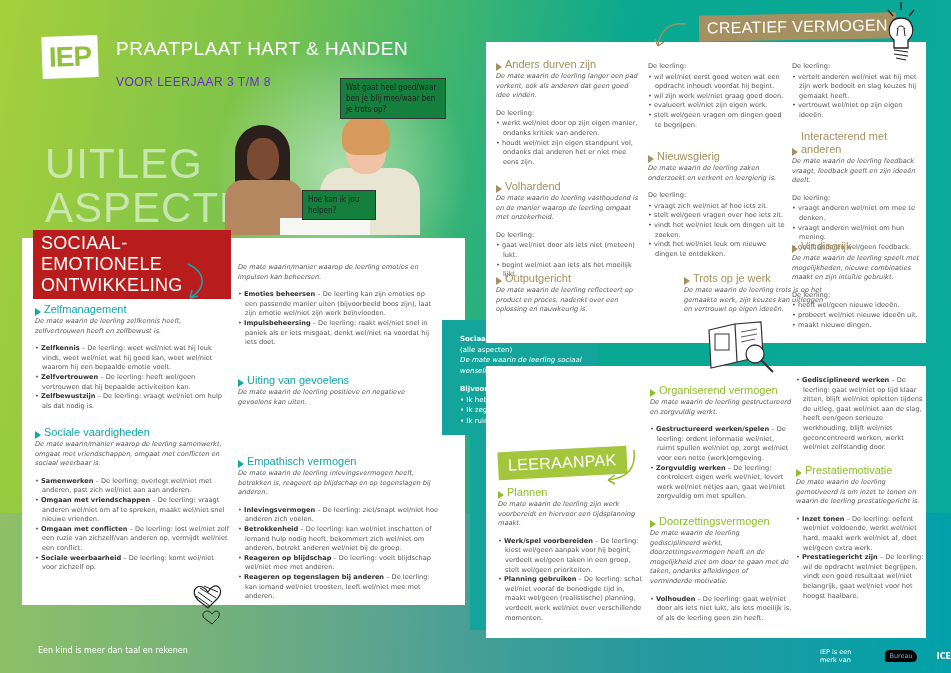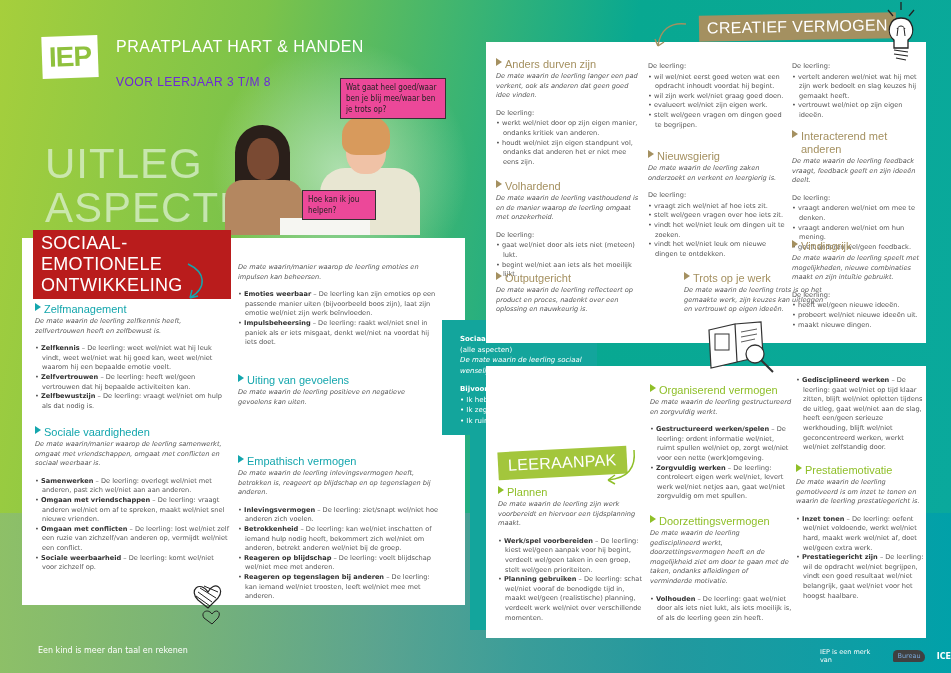--- a/index.html
+++ b/index.html
@@ -6,60 +6,60 @@
 html,body{width:951px;height:673px;overflow:hidden}
 body{font-family:"DejaVu Sans",sans-serif;position:relative;
 background:linear-gradient(100deg,#a6cf3c 0%,#7cc34a 25%,#2fb17a 48%,#08a891 60%,#0aa99d 100%);}
 .bottomwash{position:absolute;left:0;right:0;bottom:0;height:160px;
 background:linear-gradient(90deg,rgba(140,190,110,.85) 0%,rgba(100,160,150,.8) 40%,rgba(40,150,160,.85) 70%,rgba(0,160,170,.9) 100%);}
 .glow{position:absolute;left:210px;top:40px;width:260px;height:260px;border-radius:50%;
 background:radial-gradient(circle,rgba(200,235,200,.75) 0%,rgba(200,235,200,0) 70%);}
 .logo{position:absolute;left:42px;top:36px;width:56px;height:42px;background:#fff;
 display:flex;align-items:center;justify-content:center;transform:rotate(-2deg)}
 .logo span{font-family:"Liberation Sans",sans-serif;font-weight:bold;font-size:28px;color:#8fc13d;letter-spacing:-1px}
-.title{position:absolute;left:116px;top:38px;color:#fff;font-family:"Liberation Sans",sans-serif;font-size:16px;letter-spacing:.5px}
+.title{position:absolute;left:116px;top:38px;color:#fff;font-family:"Liberation Sans",sans-serif;font-size:19px;letter-spacing:.5px}
 .subtitle{position:absolute;left:116px;top:75px;color:#6d28d9;font-family:"Liberation Sans",sans-serif;font-size:12px;letter-spacing:.5px}
 .bigtitle{position:absolute;left:45px;top:142px;color:rgba(220,240,210,.75);font-family:"Liberation Sans",sans-serif;font-size:42px;line-height:44px;letter-spacing:1px}
 .photo{position:absolute;left:220px;top:110px;width:220px;height:125px;overflow:hidden}
 .girl-hair{position:absolute;left:15px;top:15px;width:55px;height:110px;background:#2a1f1a;border-radius:28px 28px 6px 6px}
 .girl-face{position:absolute;left:27px;top:28px;width:32px;height:42px;background:#7a4a33;border-radius:45%}
 .girl-body{position:absolute;left:5px;top:70px;width:78px;height:60px;background:#b48760;border-radius:18px 18px 0 0}
 .woman-hair{position:absolute;left:122px;top:5px;width:48px;height:40px;background:#d89a5c;border-radius:50% 50% 30% 30%}
 .woman-face{position:absolute;left:126px;top:18px;width:40px;height:46px;background:#f0c2a6;border-radius:45%}
 .woman-body{position:absolute;left:100px;top:58px;width:100px;height:70px;background:#e8e6d2;border-radius:25px 25px 0 0}
 .book-prop{position:absolute;left:60px;top:108px;width:90px;height:20px;background:#f6f6f2}
-.bubble{position:absolute;background:#ec4899;border:1.5px solid #333;font-size:8px;line-height:11px;color:#222;padding:3px 5px;font-family:"DejaVu Sans Condensed","DejaVu Sans",sans-serif}
+.bubble{position:absolute;background:#15803d;border:1.5px solid #333;font-size:8px;line-height:11px;color:#222;padding:3px 5px;font-family:"DejaVu Sans Condensed","DejaVu Sans",sans-serif}
 .bubble1{left:340px;top:78px;width:106px}
 .bubble2{left:302px;top:190px;width:74px}
 .panel{position:absolute;background:#fff}
 .p-left{left:22px;top:238px;width:443px;height:297px}
 .p-left2{left:22px;top:535px;width:443px;height:70px}
 .p-creatief{left:486px;top:42px;width:440px;height:301px}
 .p-leer{left:486px;top:366px;width:440px;height:272px}
 .tag{position:absolute;color:#fff;font-family:"Liberation Sans",sans-serif;letter-spacing:.3px}
 .tag-se{left:33px;top:230px;background:#b91c1c;font-size:18px;line-height:21px;padding:3px 8px;width:198px}
 .tag-cr{left:699px;top:14px;background:#a49060;font-size:16px;padding:4px 8px;transform:rotate(-1deg)}
 .tag-le{left:498px;top:449px;background:#a3c63c;font-size:16px;padding:5px 10px;transform:rotate(-3deg)}
 .sw{position:absolute;left:442px;top:320px;width:155px;height:115px;background:#13a59c;color:#fff;padding:14px 0 0 18px;font-size:7px;line-height:10.5px}
 .sw-stem{position:absolute;left:470px;top:430px;width:22px;height:200px;background:#13a59c}
 .sec{position:absolute;font-size:6.6px;line-height:9.6px;color:#555}
-.sec h3{font-family:"Liberation Sans",sans-serif;font-weight:normal;font-size:11px;line-height:13px;margin-bottom:1px;display:flex;align-items:flex-start;gap:3px}
+.sec h3{font-family:"Liberation Sans",sans-serif;font-weight:normal;font-size:11px;line-height:13px;margin-bottom:1px;display:flex;align-items:flex-end;gap:3px}
 .sec h3 .tri{display:inline-block;width:0;height:0;border-left:6px solid currentColor;border-top:4.5px solid transparent;border-bottom:4.5px solid transparent}
 .sec .desc{font-style:italic;color:#555;margin-bottom:8px}
 .sec ul{list-style:none}
 .sec li{padding-left:7px;text-indent:-7px}
 .sec li:before{content:"• "}
 .sec li b{color:#333}
 .teal h3{color:#14a6ad}
 .gold h3{color:#a49060}
 .lime h3{color:#8fbf28}
 .lbl{margin-bottom:1px}
 .footer-l{position:absolute;left:38px;top:646px;color:#fff;font-size:8px}
-.footer-r{position:absolute;left:820px;top:648px;color:#fff;font-size:6.5px;display:flex;align-items:center;gap:12px}
-.bureau{background:#404040;color:#7aa7d8;font-size:6.5px;padding:2px 4px;border-radius:6px 10px 6px 2px}
+.footer-r{position:absolute;left:820px;top:648px;color:#fff;font-size:6.5px;display:flex;align-items:center;gap:20px}
+.bureau{background:#000000;color:#7aa7d8;font-size:6.5px;padding:2px 4px;border-radius:6px 10px 6px 2px}
 .ice{color:#fff;font-weight:bold;font-size:8px}
 svg{position:absolute;overflow:visible}
 </style>
 </head>
 <body>
 
 <div class="bottomwash"></div>
 <div class="glow"></div>
 
 <div class="logo">
@@ -114,21 +114,21 @@
     <li><b>Samenwerken</b><span> – De leerling: overlegt wel/niet met anderen, past zich wel/niet aan aan anderen.</span></li>
     <li><b>Omgaan met vriendschappen</b><span> – De leerling: vraagt anderen wel/niet om af te spreken, maakt wel/niet snel nieuwe vrienden.</span></li>
     <li><b>Omgaan met conflicten</b><span> – De leerling: lost wel/niet zelf een ruzie van zichzelf/van anderen op, vermijdt wel/niet een conflict.</span></li>
     <li><b>Sociale weerbaarheid</b><span> – De leerling: komt wel/niet voor zichzelf op.</span></li>
   </ul>
 </div>
 
 <div class="sec teal" style="left:238px;top:263px;width:200px">
   <div class="desc">De mate waarin/manier waarop de leerling emoties en impulsen kan beheersen.</div>
   <ul>
-    <li><b>Emoties weerbaar</b><span> – De leerling kan zijn emoties op een passende manier uiten (bijvoorbeeld boos zijn), laat zijn emotie wel/niet zijn werk beïnvloeden.</span></li>
+    <li><b>Emoties beheersen</b><span> – De leerling kan zijn emoties op een passende manier uiten (bijvoorbeeld boos zijn), laat zijn emotie wel/niet zijn werk beïnvloeden.</span></li>
     <li><b>Impulsbeheersing</b><span> – De leerling: raakt wel/niet snel in paniek als er iets misgaat, denkt wel/niet na voordat hij iets doet.</span></li>
   </ul>
 </div>
 
 <div class="sec teal" style="left:238px;top:374px;width:200px">
   <h3>
       <span class="tri"></span>
       <span>Uiting van gevoelens</span>
     </h3>
   <div class="desc">De mate waarin de leerling positieve en negatieve gevoelens kan uiten.</div>

